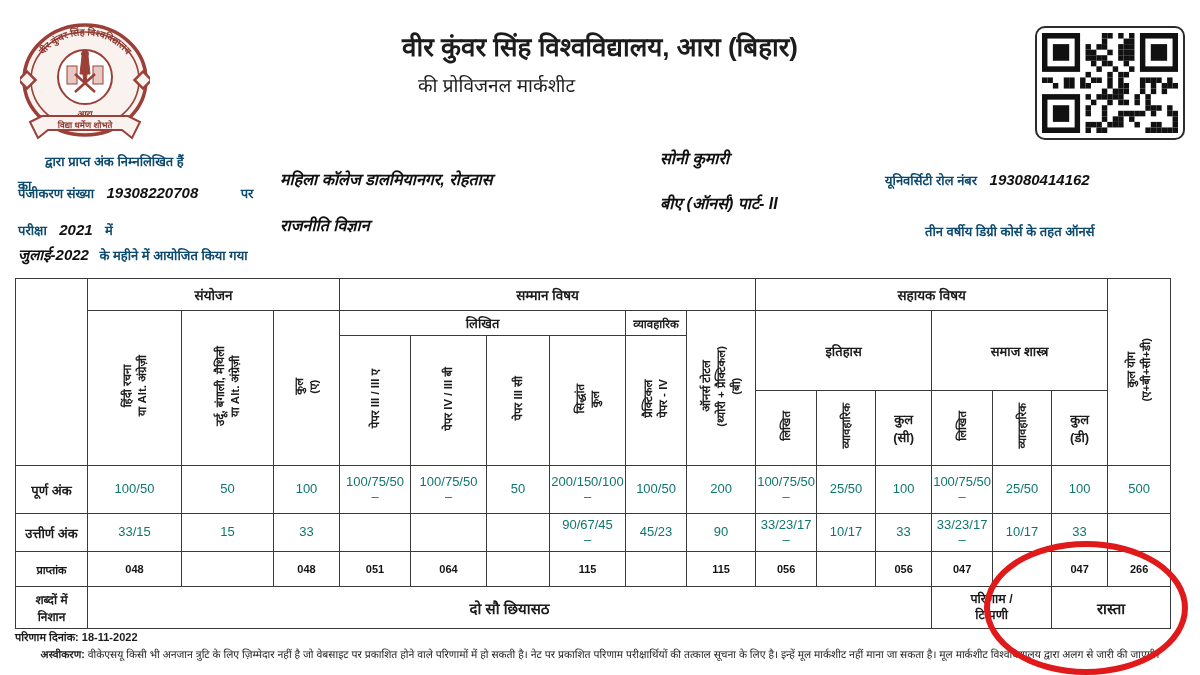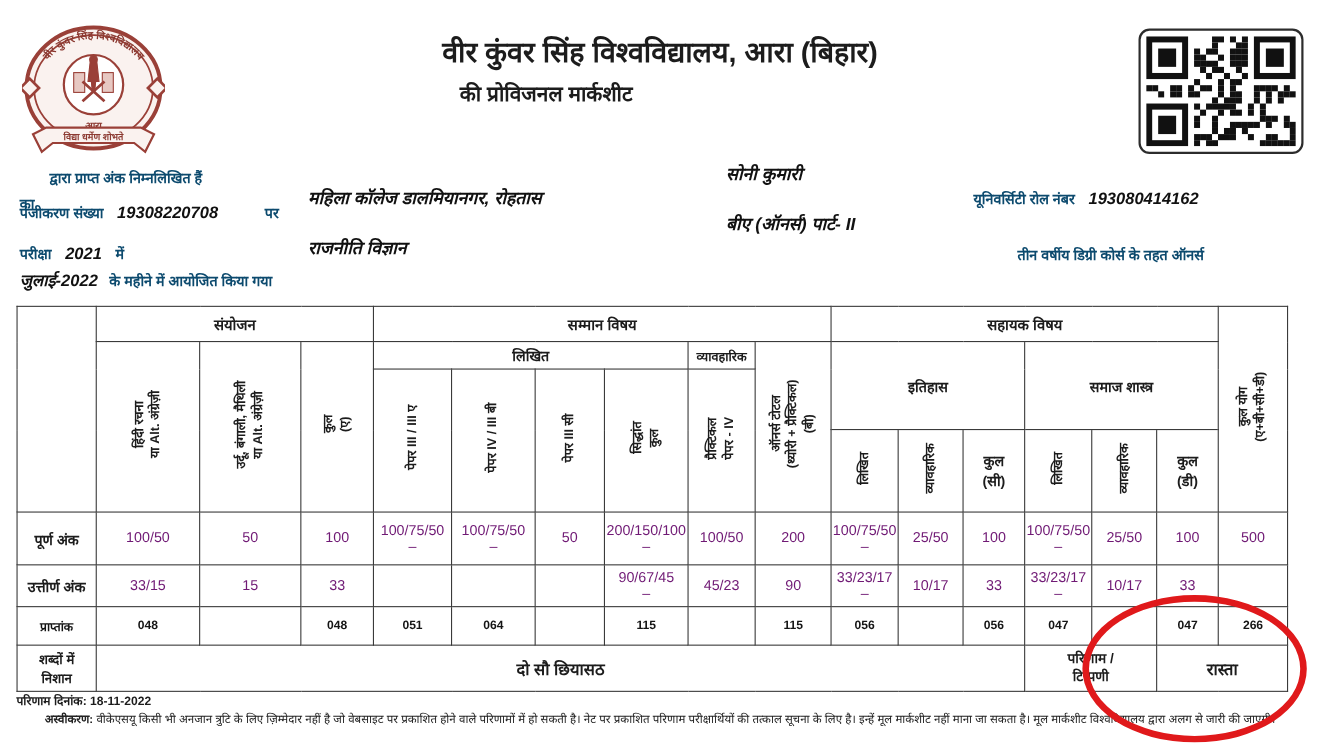--- a/index.html
+++ b/index.html
@@ -4,41 +4,41 @@
 <style>
   html,body{margin:0;padding:0;}
   body{
     width:1200px;height:675px;position:relative;overflow:hidden;
     background:#ffffff;color:#1c1c1c;
     font-family:"Liberation Sans","DejaVu Sans",sans-serif;
   }
   .abs{position:absolute;}
   
   .title1{left:0;top:28px;width:1200px;text-align:center;font-size:26px;font-weight:700;}
-  .title2{left:0;top:72px;width:993px;text-align:center;font-size:19px;font-weight:700;}
+  .title2{left:0;top:72px;width:993px;text-align:center;font-size:19px;font-weight:400;}
   .seal{left:20px;top:22px;width:130px;height:122px;}
   .qr{left:1035px;top:26px;width:150px;height:114px;border:2px solid #2c2c2c;border-radius:10px;
       padding:5px;box-sizing:border-box;background:#fff;}
   .qr svg{width:100%;height:100%;display:block;}
   
   .lbl{font-size:13px;font-weight:600;color:#0c4a6e;}
   .val{font-size:15px;font-weight:700;font-style:italic;color:#111;}
   .bigval{font-size:16px;font-weight:700;font-style:italic;color:#111;}
   .ctr{text-align:left;}
   
   table.marks{position:absolute;left:15px;top:278px;width:1156px;border-collapse:collapse;table-layout:fixed;}
   table.marks th,table.marks td{
     border:1.6px solid #3a3a3a;text-align:center;vertical-align:middle;
     padding:1px 0;white-space:pre-line;overflow:visible;
   }
   th.g{font-size:13.5px;font-weight:700;}
   .vt{writing-mode:vertical-rl;transform:rotate(180deg);display:inline-block;
       white-space:pre-line;line-height:1.3;font-size:11.5px;font-weight:700;}
   .hh{font-size:13px;font-weight:700;}
-  td.n{font-size:13px;color:#701a75;line-height:1.15;}
+  td.n{font-size:13px;color:#0f766e;line-height:1.15;}
   tr.obt td{font-size:11px;font-weight:700;color:#141414;}
   td.words{font-size:15px;font-weight:700;margin-top:32px;}
   td.resL{font-size:12.5px;font-weight:600;line-height:1.25;}
   td.resV{font-size:15px;font-weight:700;}
   
   .rdate{left:15px;top:629px;font-size:11px;font-weight:600;text-align:center;}
   .disc{left:30px;top:646px;width:1140px;text-align:center;font-size:10.5px;line-height:1.55;color:#222;}
   .disc b{font-weight:700;}
   
   .circle{left:984px;top:541px;width:192px;height:122px;border:6px solid #e0191b;

